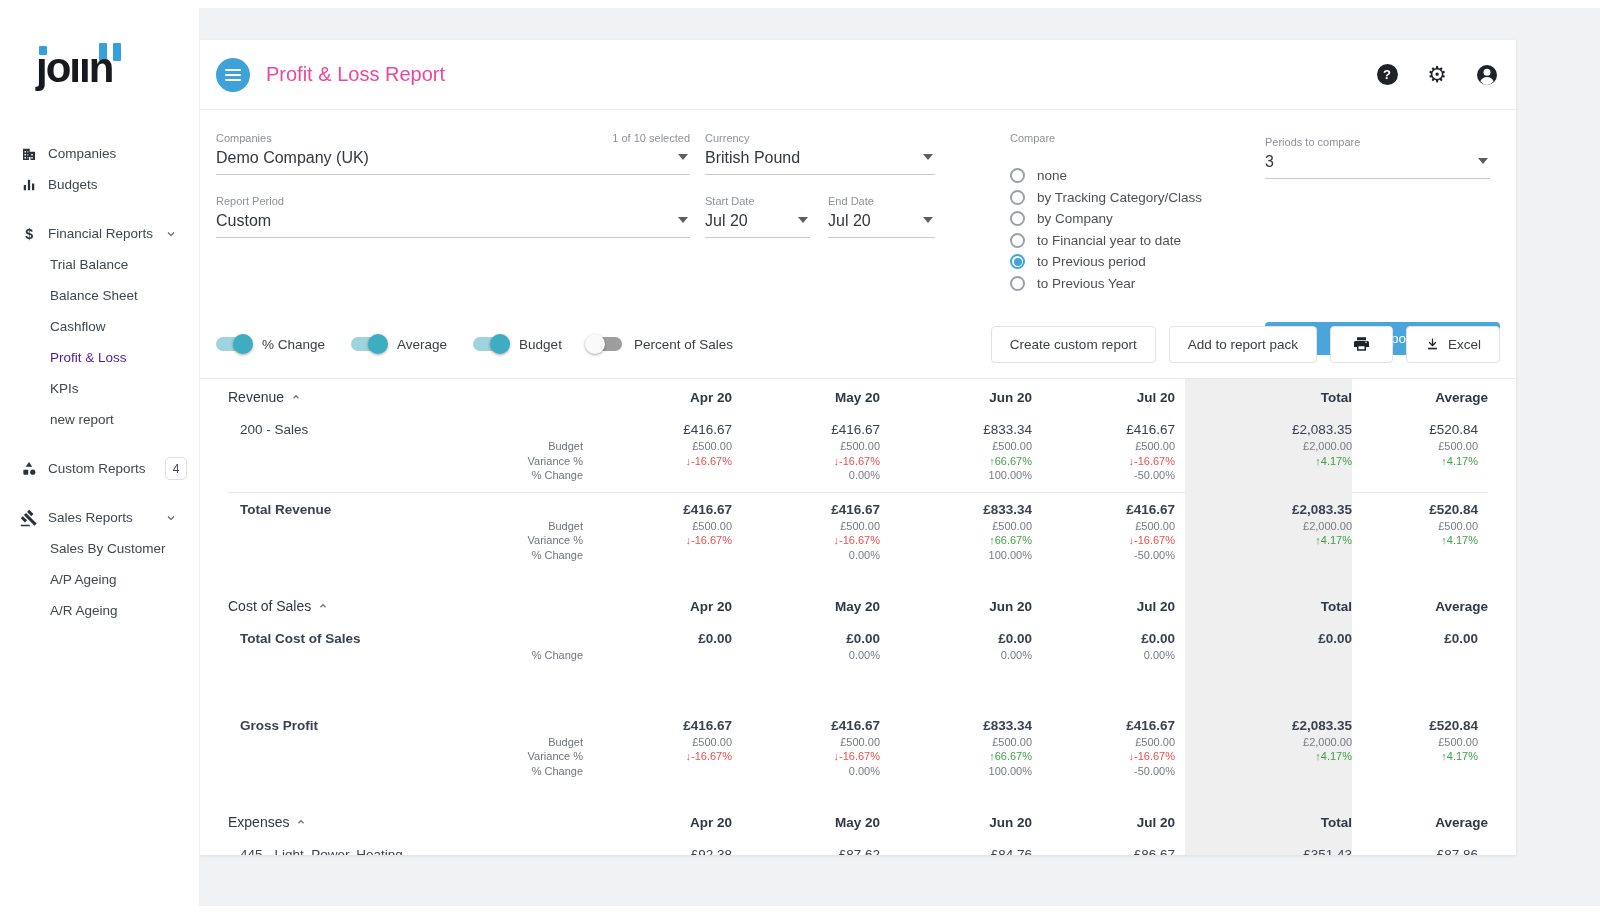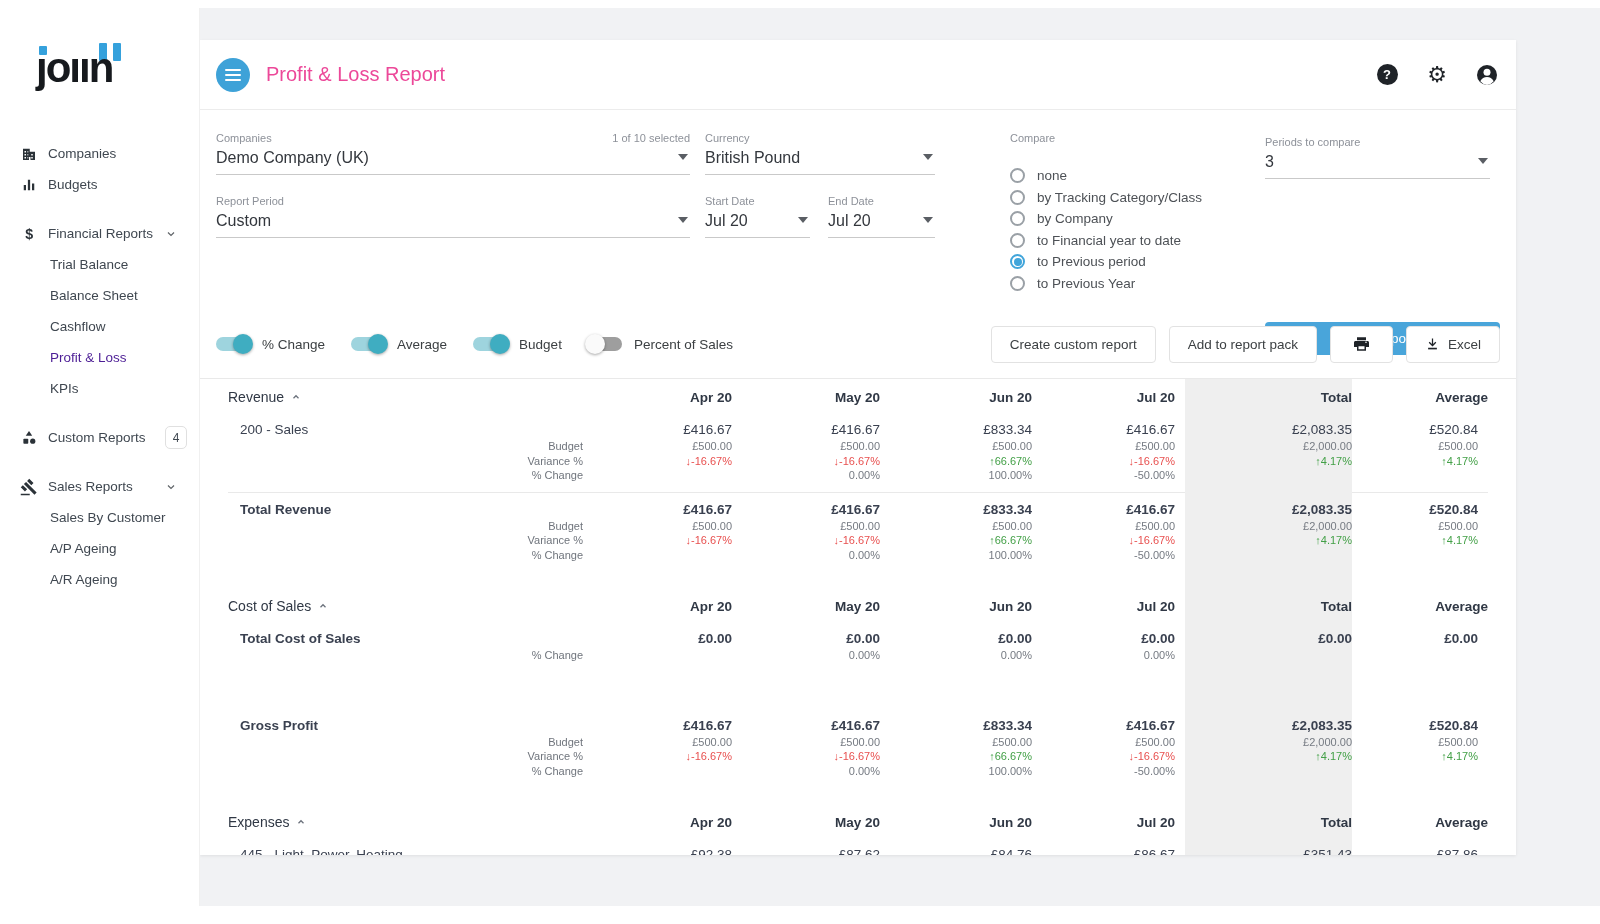--- a/index.html
+++ b/index.html
@@ -153,20 +153,23 @@
       </li>
       <li class="sb-item child">
         <span>Cashflow</span>
       </li>
       <li class="sb-item child active">
         <span>Profit &amp; Loss</span>
       </li>
       <li class="sb-item child">
         <span>KPIs</span>
       </li>
+      <li class="sb-item child">
+        <span>new report</span>
+      </li>
       <li class="sb-item gap">
         <span class="sb-ic">
           <svg width="18" height="18" viewBox="0 0 24 24">
             <path fill="#2b3238" d="M12 2.5 16.3 9H7.7L12 2.5Z"></path>
             <rect x="4.5" y="13" width="6.5" height="6.5" rx="1" fill="#2b3238"></rect>
             <circle cx="17" cy="16.3" r="3.5" fill="#2b3238"></circle>
           </svg>
         </span>
         <span>Custom Reports</span>
         <span class="sb-badge-count">4</span>

